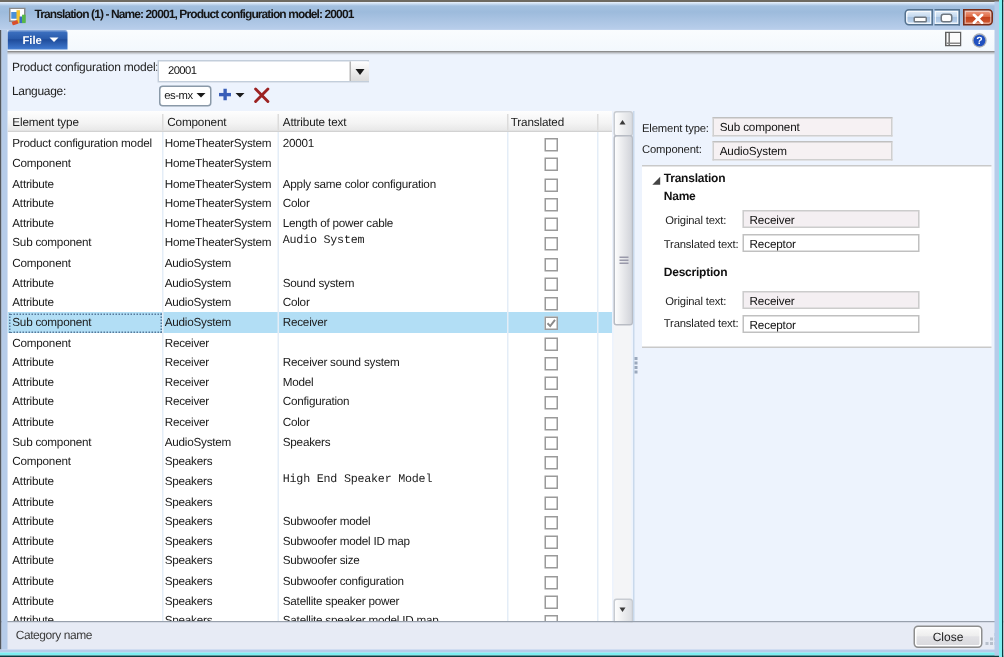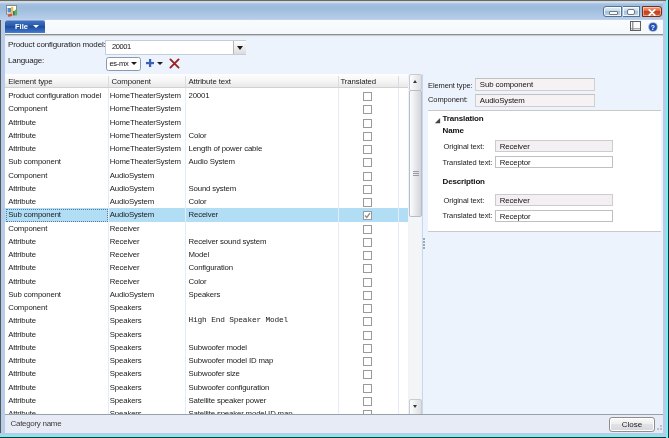--- a/index.html
+++ b/index.html
@@ -18,20 +18,21 @@
     background:linear-gradient(180deg,#6e6a62 0,#6e6a62 1px,#e3eefb 1.6px,#a3c0e0 4px,#9dbbdc 8px,#b7cdea 19px,#c3d5ee 20px);"></div>
 
   <svg class="abs" style="left:6px;top:5px" width="12" height="12" viewBox="0 0 12 12">
     <rect x="0.5" y="0.5" width="10" height="8.6" fill="#ffffff" stroke="#8a8a8a" stroke-width="1"></rect>
     <rect x="1.5" y="3" width="4" height="4.5" fill="#4a90d9"></rect>
     <rect x="5" y="1.8" width="2.3" height="8.6" fill="#f4c430"></rect>
     <rect x="7" y="6" width="2" height="4.4" fill="#3a6cc4"></rect>
     <rect x="8.7" y="4.8" width="2.4" height="5.6" fill="#57b847"></rect>
     <rect x="2" y="9" width="4" height="2.4" fill="#d94f2b" transform="rotate(-20 4 10)"></rect>
   </svg>
+  <div class="abs" style="left:23px;top:5px;font-size:8px;letter-spacing:-0.6px;font-weight:bold;color:#151515;">Translation (1) - Name: 20001, Product configuration model: 20001</div>
 
   <div class="abs" style="left:603px;top:6px;width:16.5px;height:8.5px;border:1px solid #55728f;border-radius:3px 0 0 3px;
        background:linear-gradient(180deg,#e6f0fa 0,#c3d8ee 45%,#a7c3e2 50%,#bcd3ec 100%);box-shadow:inset 0 0 0 1px rgba(255,255,255,.75);">
     <div class="abs" style="left:5px;top:3.5px;width:7px;height:2.5px;background:#fdfdfd;border:1px solid #707880;border-radius:1px;"></div>
   </div>
   <div class="abs" style="left:622.5px;top:6px;width:16.5px;height:8.5px;border:1px solid #55728f;border-left:none;
        background:linear-gradient(180deg,#e6f0fa 0,#c3d8ee 45%,#a7c3e2 50%,#bcd3ec 100%);box-shadow:inset 0 0 0 1px rgba(255,255,255,.75);">
     <div class="abs" style="left:4px;top:2px;width:6px;height:4px;background:#fdfdfd;border:1px solid #707880;border-radius:2px;"></div>
   </div>
   <div class="abs" style="left:642px;top:6px;width:17.5px;height:8.5px;border:1px solid #7a2d17;border-radius:0 3px 3px 0;
@@ -108,38 +109,39 @@
         </div>
         <div style="position:absolute;left:0;top:13.25px;width:403px;height:13.25px;">
           <div style="position:absolute;left:3.2px;top:0;width:99px;font-size:7.8px;letter-spacing:-0.15px;line-height:13.25px;color:#1a1a1a;white-space:nowrap;overflow:hidden;">Component</div>
           <div style="position:absolute;left:104.8px;top:0;font-size:7.8px;letter-spacing:-0.15px;line-height:13.25px;color:#1a1a1a;white-space:nowrap;">HomeTheaterSystem</div>
           <div style="position:absolute;left:183.5px;top:0;font-size:7.8px;letter-spacing:-0.15px;line-height:13.25px;color:#1a1a1a;white-space:nowrap;"></div>
           <div style="position:absolute;left:358.3px;top:3px;width:7px;height:7px;background:#fff;border:1px solid #9a9a9a;"></div>
         </div>
         <div style="position:absolute;left:0;top:26.50px;width:403px;height:13.25px;">
           <div style="position:absolute;left:3.2px;top:0;width:99px;font-size:7.8px;letter-spacing:-0.15px;line-height:13.25px;color:#1a1a1a;white-space:nowrap;overflow:hidden;">Attribute</div>
           <div style="position:absolute;left:104.8px;top:0;font-size:7.8px;letter-spacing:-0.15px;line-height:13.25px;color:#1a1a1a;white-space:nowrap;">HomeTheaterSystem</div>
+          <div style="position:absolute;left:183.5px;top:0;font-size:7.8px;letter-spacing:-0.15px;line-height:13.25px;color:#1a1a1a;white-space:nowrap;">Apply same color configuration</div>
           <div style="position:absolute;left:358.3px;top:3px;width:7px;height:7px;background:#fff;border:1px solid #9a9a9a;"></div>
         </div>
         <div style="position:absolute;left:0;top:39.75px;width:403px;height:13.25px;">
           <div style="position:absolute;left:3.2px;top:0;width:99px;font-size:7.8px;letter-spacing:-0.15px;line-height:13.25px;color:#1a1a1a;white-space:nowrap;overflow:hidden;">Attribute</div>
           <div style="position:absolute;left:104.8px;top:0;font-size:7.8px;letter-spacing:-0.15px;line-height:13.25px;color:#1a1a1a;white-space:nowrap;">HomeTheaterSystem</div>
           <div style="position:absolute;left:183.5px;top:0;font-size:7.8px;letter-spacing:-0.15px;line-height:13.25px;color:#1a1a1a;white-space:nowrap;">Color</div>
           <div style="position:absolute;left:358.3px;top:3px;width:7px;height:7px;background:#fff;border:1px solid #9a9a9a;"></div>
         </div>
         <div style="position:absolute;left:0;top:53.00px;width:403px;height:13.25px;">
           <div style="position:absolute;left:3.2px;top:0;width:99px;font-size:7.8px;letter-spacing:-0.15px;line-height:13.25px;color:#1a1a1a;white-space:nowrap;overflow:hidden;">Attribute</div>
           <div style="position:absolute;left:104.8px;top:0;font-size:7.8px;letter-spacing:-0.15px;line-height:13.25px;color:#1a1a1a;white-space:nowrap;">HomeTheaterSystem</div>
           <div style="position:absolute;left:183.5px;top:0;font-size:7.8px;letter-spacing:-0.15px;line-height:13.25px;color:#1a1a1a;white-space:nowrap;">Length of power cable</div>
           <div style="position:absolute;left:358.3px;top:3px;width:7px;height:7px;background:#fff;border:1px solid #9a9a9a;"></div>
         </div>
         <div style="position:absolute;left:0;top:66.25px;width:403px;height:13.25px;">
           <div style="position:absolute;left:3.2px;top:0;width:99px;font-size:7.8px;letter-spacing:-0.15px;line-height:13.25px;color:#1a1a1a;white-space:nowrap;overflow:hidden;">Sub component</div>
           <div style="position:absolute;left:104.8px;top:0;font-size:7.8px;letter-spacing:-0.15px;line-height:13.25px;color:#1a1a1a;white-space:nowrap;">HomeTheaterSystem</div>
-          <div style="position:absolute;left:183.5px;top:0;font-size:7.8px;letter-spacing:-0.15px;line-height:13.25px;color:#1a1a1a;white-space:nowrap;">Audio System</div>
+          <div style="position:absolute;left:183.5px;top:0;font-size:7.8px;letter-spacing:-0.15px;line-height:13.25px;color:#1a1a1a;white-space:nowrap;font-family:Liberation Mono, monospace;">Audio System</div>
           <div style="position:absolute;left:358.3px;top:3px;width:7px;height:7px;background:#fff;border:1px solid #9a9a9a;"></div>
         </div>
         <div style="position:absolute;left:0;top:79.50px;width:403px;height:13.25px;">
           <div style="position:absolute;left:3.2px;top:0;width:99px;font-size:7.8px;letter-spacing:-0.15px;line-height:13.25px;color:#1a1a1a;white-space:nowrap;overflow:hidden;">Component</div>
           <div style="position:absolute;left:104.8px;top:0;font-size:7.8px;letter-spacing:-0.15px;line-height:13.25px;color:#1a1a1a;white-space:nowrap;">AudioSystem</div>
           <div style="position:absolute;left:183.5px;top:0;font-size:7.8px;letter-spacing:-0.15px;line-height:13.25px;color:#1a1a1a;white-space:nowrap;"></div>
           <div style="position:absolute;left:358.3px;top:3px;width:7px;height:7px;background:#fff;border:1px solid #9a9a9a;"></div>
         </div>
         <div style="position:absolute;left:0;top:92.75px;width:403px;height:13.25px;">
           <div style="position:absolute;left:3.2px;top:0;width:99px;font-size:7.8px;letter-spacing:-0.15px;line-height:13.25px;color:#1a1a1a;white-space:nowrap;overflow:hidden;">Attribute</div>

